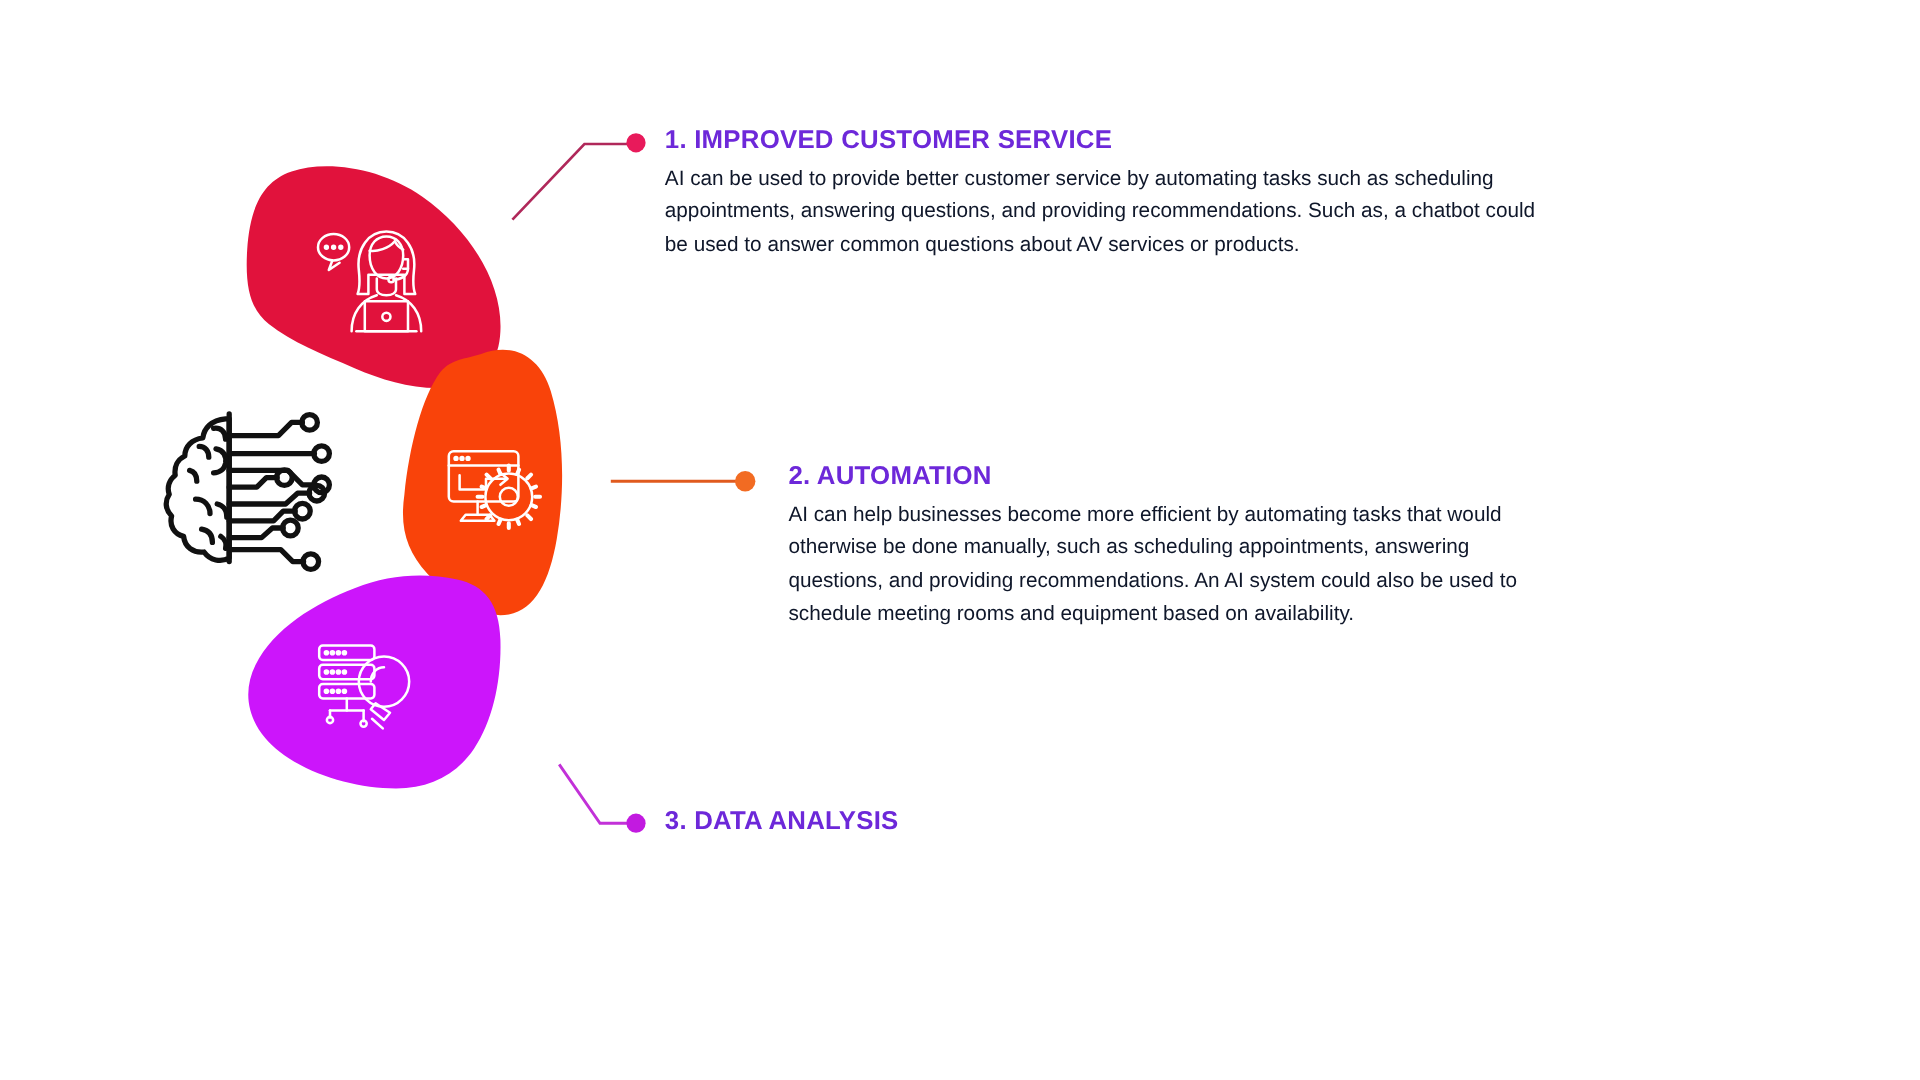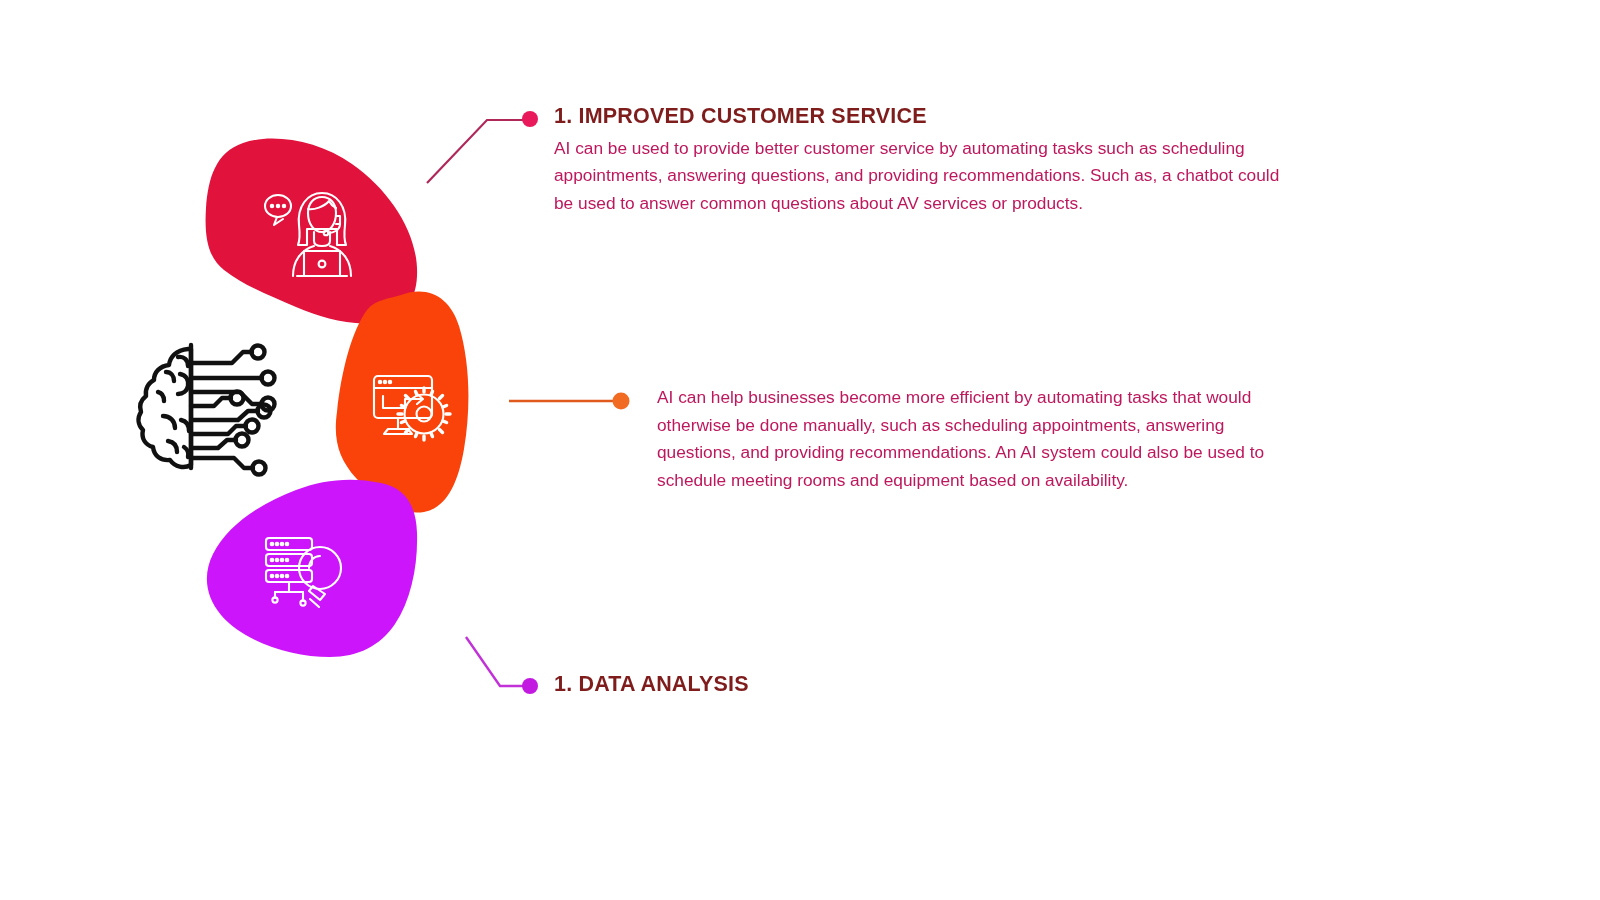--- a/index.html
+++ b/index.html
@@ -31,29 +31,29 @@
   }
 
   
   .section {
     position: absolute;
   }
   .sec-heading {
     font-size: 21.5px;
     font-weight: bold;
     letter-spacing: 0.2px;
-    color: #7f1d1d;
+    color: #6d28d9;
     margin: 0 0 6px 0;
     line-height: 1.15;
     white-space: nowrap;
   }
   .sec-body {
     font-size: 17.3px;
     line-height: 27.6px;
-    color: #be185d;
+    color: #0f172a;
     margin: 0;
     font-weight: normal;
   }
 
   #section-1 { left: 554px; top: 104px; width: 740px; }
   #section-2 { left: 657px; top: 384px; width: 645px; }
   #section-3 { left: 554px; top: 672px; width: 730px; }
 </style>
 </head>
 <body>
@@ -241,20 +241,21 @@
       <circle cx="530" cy="686" r="8" fill="#C21AE0"></circle>
     </g>
   </svg>
 
   <div class="section" id="section-1">
     <h2 class="sec-heading">1. IMPROVED CUSTOMER SERVICE</h2>
     <p class="sec-body">AI can be used to provide better customer service by automating tasks such as scheduling appointments, answering questions, and providing recommendations. Such as, a chatbot could be used to answer common questions about AV services or products.</p>
   </div>
 
   <div class="section" id="section-2">
+    <h2 class="sec-heading">2. AUTOMATION</h2>
     <p class="sec-body">AI can help businesses become more efficient by automating tasks that would otherwise be done manually, such as scheduling appointments, answering questions, and providing recommendations. An AI system could also be used to schedule meeting rooms and equipment based on availability.</p>
   </div>
 
   <div class="section" id="section-3">
-    <h2 class="sec-heading">1. DATA ANALYSIS</h2>
+    <h2 class="sec-heading">3. DATA ANALYSIS</h2>
   </div>
 
 </div>
 
 </body></html>

